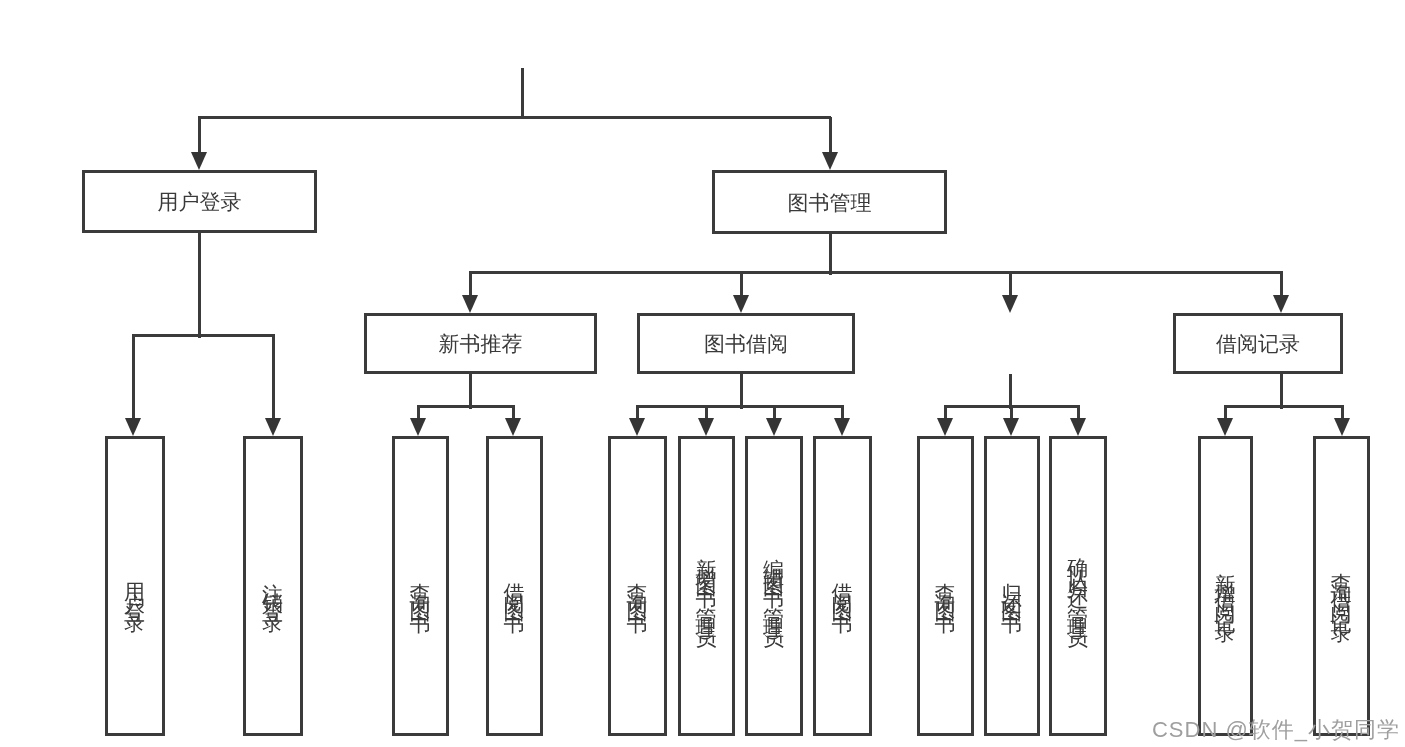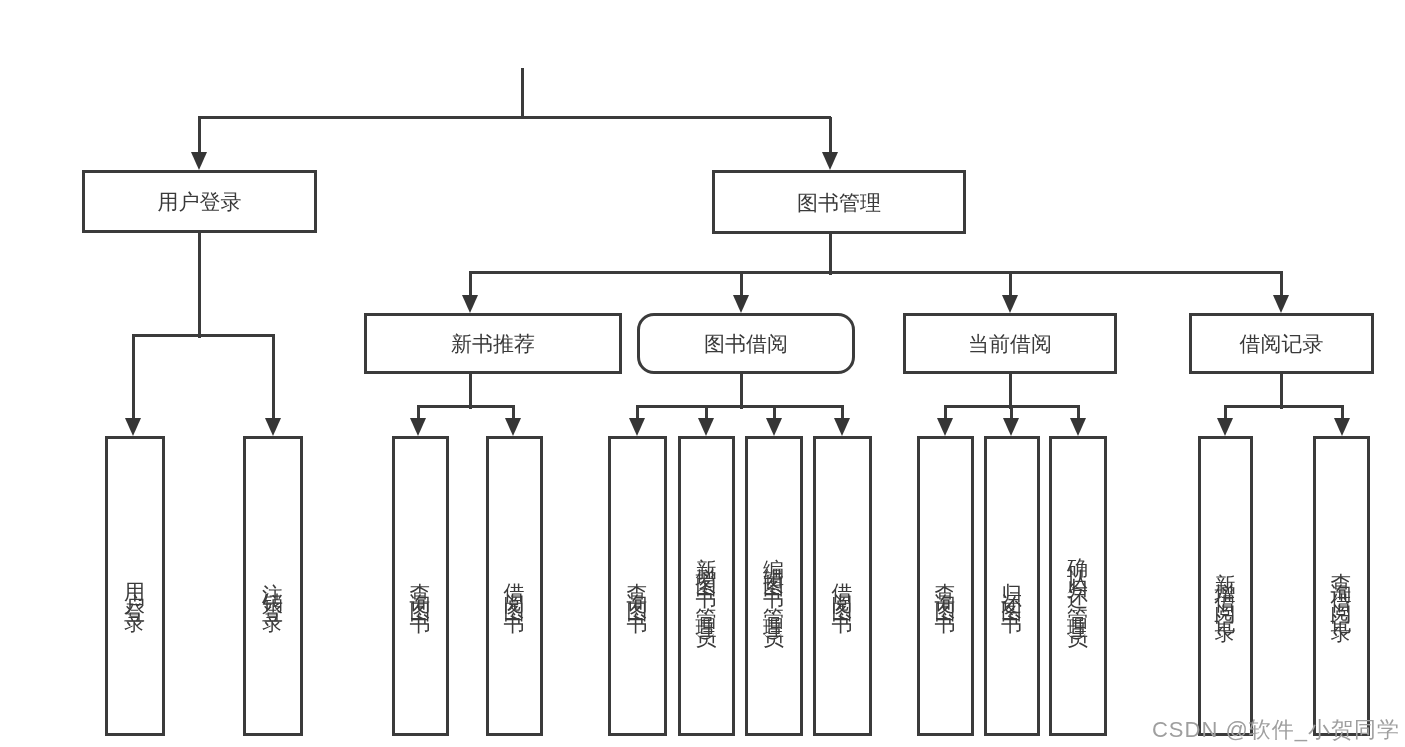--- a/index.html
+++ b/index.html
@@ -56,33 +56,30 @@
   }
 </style>
 </head>
 <body>
 
 <div id="canvas">
   <span class="watermark">CSDN @软件_小贺同学</span>
     <div class="node" style="left: 82px; top: 170px; width: 235px; height: 63px;">
       <span>用户登录</span>
     </div>
-    <div class="node" style="left: 712px; top: 170px; width: 254px; height: 64px;">
+    <div class="node" style="left: 712px; top: 170px; width: 235px; height: 64px;">
       <span>图书管理</span>
     </div>
-    <div class="node" style="left: 364px; top: 313px; width: 258px; height: 61px;">
+    <div class="node" style="left: 364px; top: 313px; width: 233px; height: 61px;">
       <span>新书推荐</span>
     </div>
-    <div class="node" style="left: 637px; top: 313px; width: 218px; height: 61px; border-radius: 17px;">
+    <div class="node" style="left: 637px; top: 313px; width: 218px; height: 61px;">
       <span>图书借阅</span>
     </div>
-    <div class="node" style="left: 903px; top: 313px; width: 214px; height: 61px;">
-      <span>当前借阅</span>
-    </div>
-    <div class="node" style="left: 1173px; top: 313px; width: 185px; height: 61px; margin-left: 16px;">
+    <div class="node" style="left: 1173px; top: 313px; width: 170px; height: 61px;">
       <span>借阅记录</span>
     </div>
     <div class="node vert" style="left: 105px; top: 436px; width: 60px; height: 300px;">
       <span>用户登录</span>
     </div>
     <div class="node vert" style="left: 243px; top: 436px; width: 60px; height: 300px;">
       <span>注销登录</span>
     </div>
     <div class="node vert" style="left: 392px; top: 436px; width: 57px; height: 300px;">
       <span>查询图书</span>

